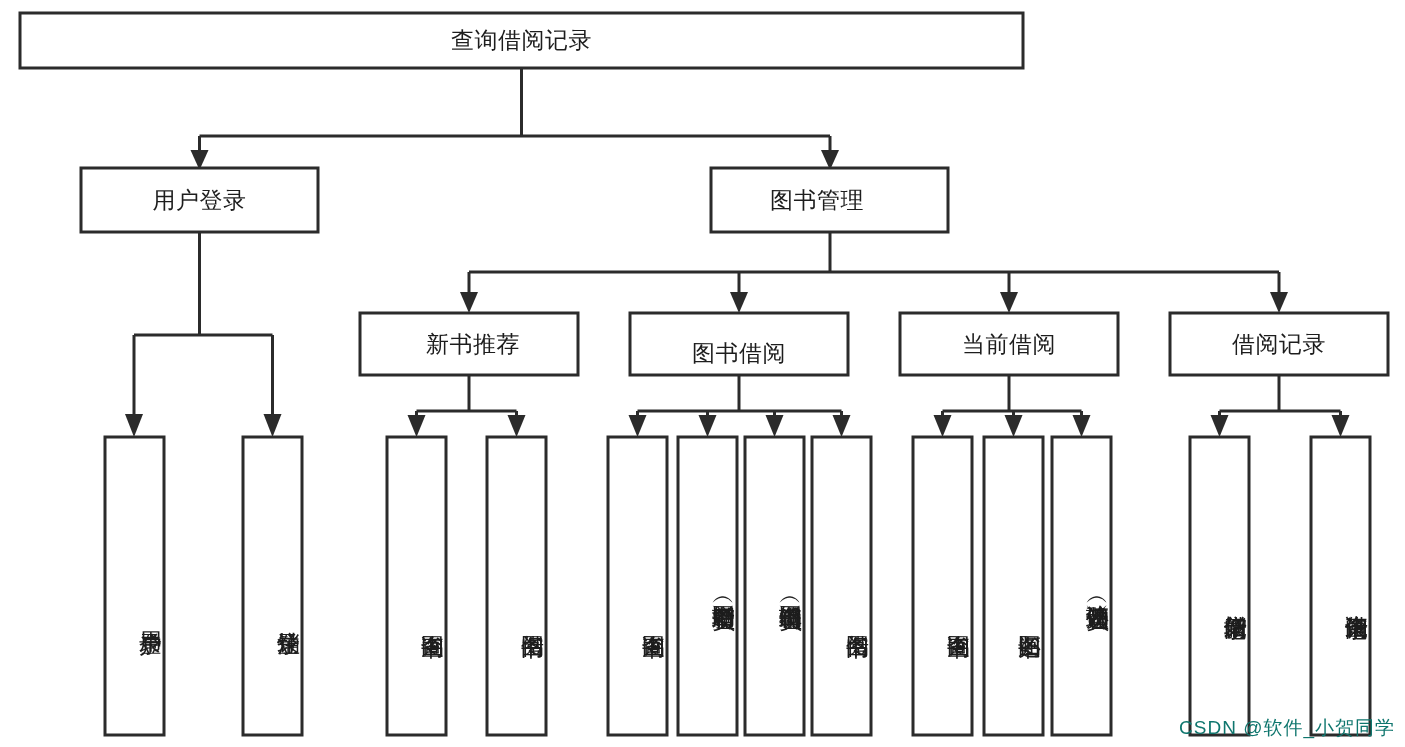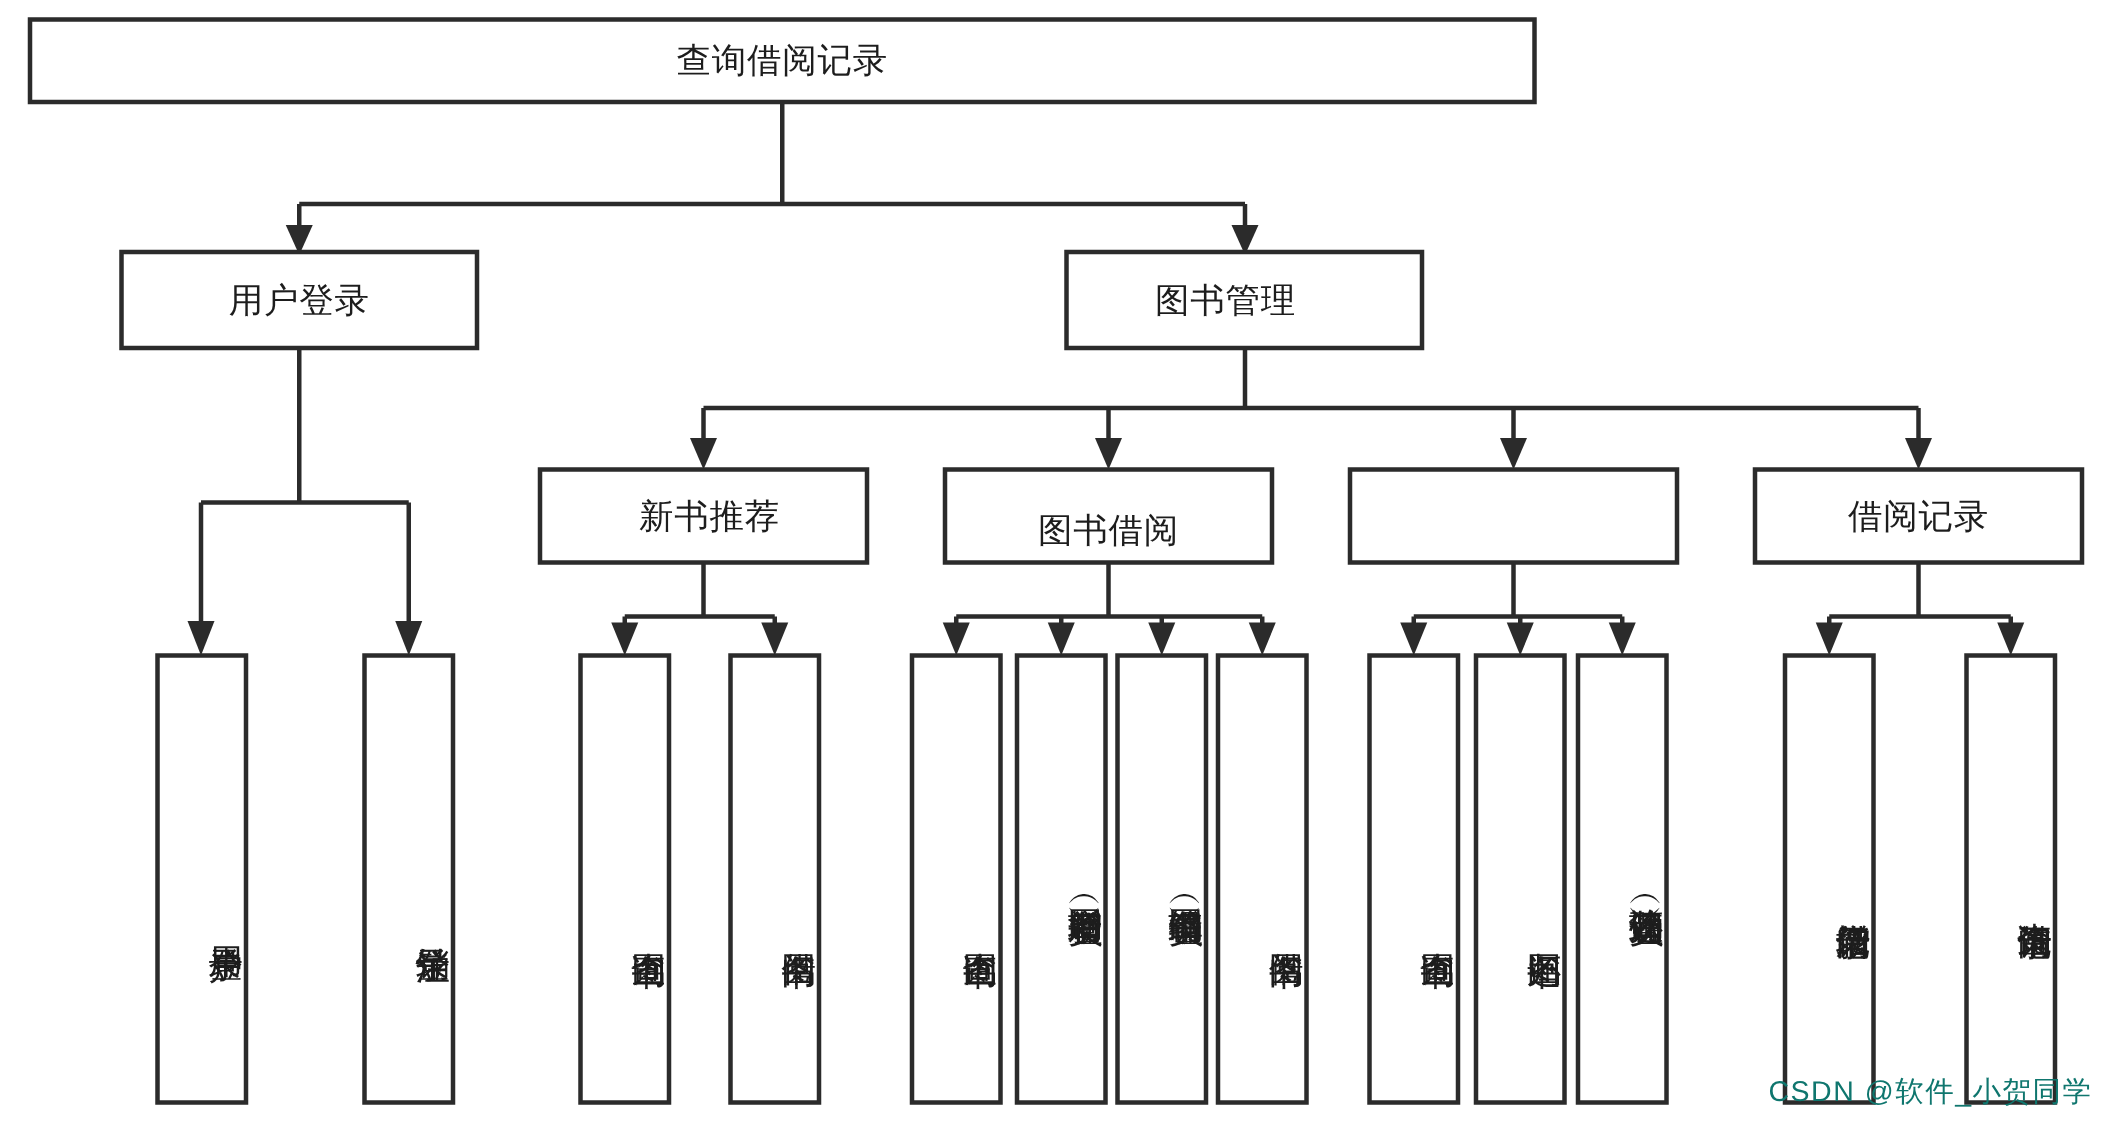--- a/index.html
+++ b/index.html
@@ -181,20 +181,21 @@
     <rect class="node-box" x="1311" y="437" width="59" height="298"></rect>
   </svg>
 
   <div class="label-h" style="left:20px; top:13px; width:1003px; height:55px;">查询借阅记录</div>
 
   <div class="label-h" style="left:81px; top:168px; width:237px; height:64px;">用户登录</div>
   <div class="label-h" style="left:711px; top:168px; width:212px; height:64px;">图书管理</div>
 
   <div class="label-h" style="left:360px; top:313px; width:226px; height:62px;">新书推荐</div>
   <div class="label-h" style="left:630px; top:313px; width:218px; height:80px;">图书借阅</div>
+  <div class="label-h" style="left:900px; top:313px; width:218px; height:62px;">当前借阅</div>
   <div class="label-h" style="left:1170px; top:313px; width:218px; height:62px;border-radius:14px;">借阅记录</div>
 
   <div class="label-v" style="left:105px; top:493px; width:59px; height:242px;">用户登录</div>
   <div class="label-v" style="left:243px; top:493px; width:59px; height:242px;">注销登录</div>
   <div class="label-v" style="left:387px; top:500px; width:59px; height:235px;">查询图书</div>
   <div class="label-v" style="left:487px; top:500px; width:59px; height:235px;">借阅图书</div>
   <div class="label-v" style="left:608px; top:500px; width:59px; height:235px;">查询图书</div>
   <div class="label-v" style="left:678px; top:443px; width:59px; height:292px;">新增图书（管理员）</div>
   <div class="label-v" style="left:745px; top:443px; width:59px; height:292px;">编辑图书（管理员）</div>
   <div class="label-v" style="left:812px; top:500px; width:59px; height:235px;">借阅图书</div>

